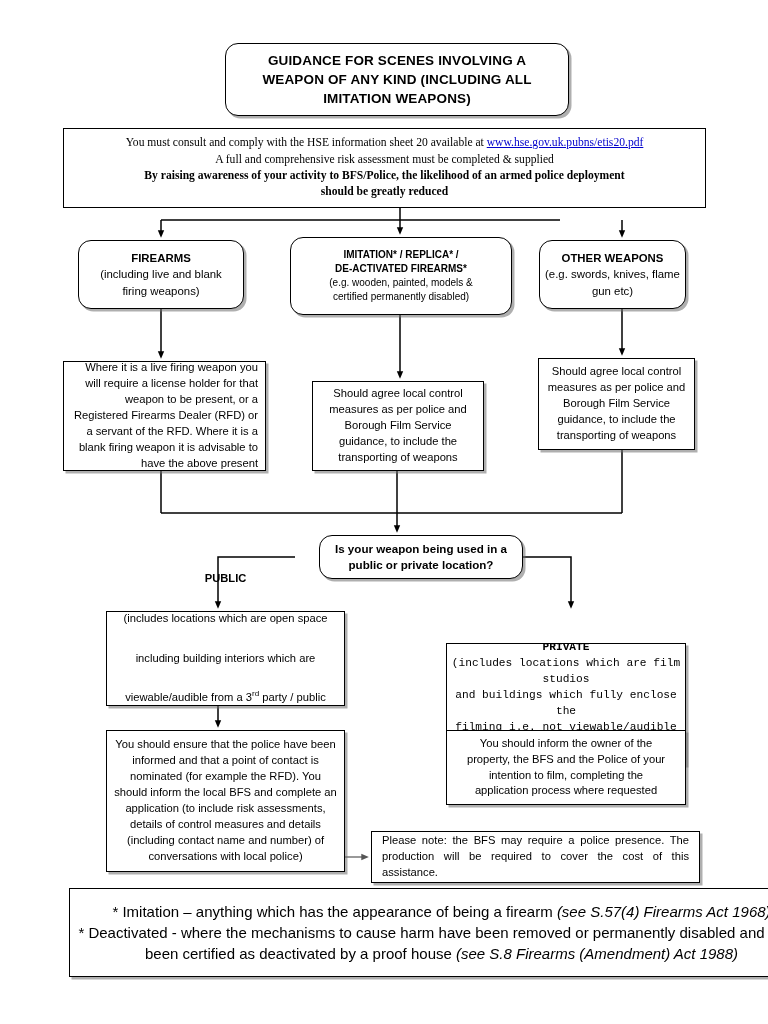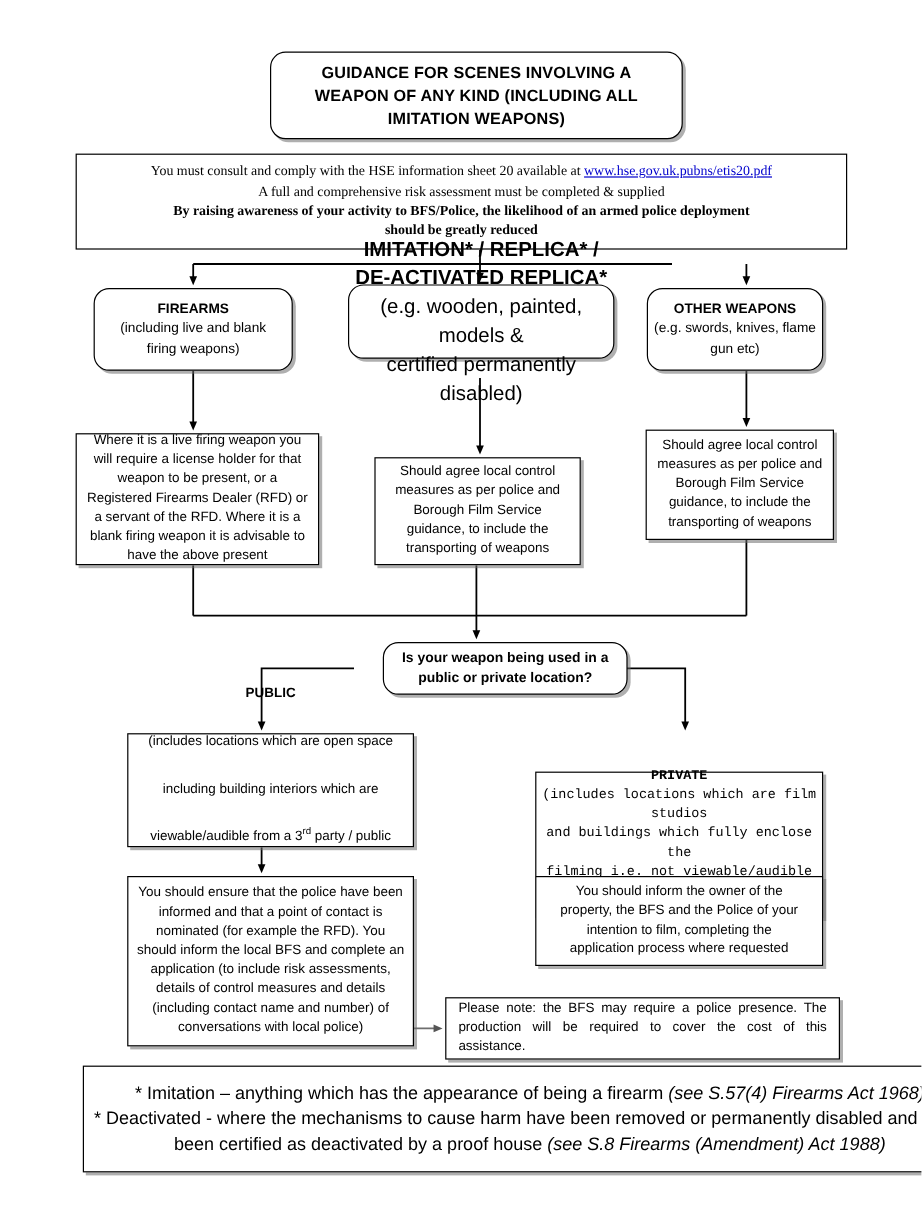--- a/index.html
+++ b/index.html
@@ -70,31 +70,32 @@
     left: 63px; top: 128px; width: 643px; height: 80px;
     font-size: 11.6px;
   }
   #intro-box .line { padding: 0 8px; font-family: Liberation Serif, serif; }
 
   #cat-firearms {
     left: 78px; top: 240px; width: 166px; height: 69px;
     font-size: 11.4px;
   }
   #cat-imitation {
-    left: 290px; top: 237px; width: 222px; height: 62px;
-    font-size: 17px;
+    left: 290px; top: 237px; width: 222px; height: 78px;
+    font-size: 10px;
   }
   #cat-other {
     left: 539px; top: 240px; width: 147px; height: 69px;
     font-size: 11.4px;
   }
 
   #det-firearms {
     left: 63px; top: 361px; width: 203px; height: 110px;
     font-size: 11.2px;
+    text-align: right;
   }
   #det-imitation {
     left: 312px; top: 381px; width: 172px; height: 90px;
     font-size: 11.2px;
   }
   #det-other {
     left: 538px; top: 358px; width: 157px; height: 92px;
     font-size: 11.2px;
   }
 
@@ -202,21 +203,21 @@
   </div>
 
   <div class="node rounded shadowed" id="cat-firearms">
     <div class="ttl">FIREARMS</div>
     <div class="body-text">(including live and blank</div>
     <div class="body-text">firing weapons)</div>
   </div>
 
   <div class="node rounded shadowed" id="cat-imitation">
     <div class="ttl">IMITATION* / REPLICA* /</div>
-    <div class="ttl">DE-ACTIVATED REPLICA*</div>
+    <div class="ttl">DE-ACTIVATED FIREARMS*</div>
     <div class="body-text">(e.g. wooden, painted, models &amp;</div>
     <div class="body-text">certified permanently disabled)</div>
   </div>
 
   <div class="node rounded shadowed" id="cat-other">
     <div class="ttl">OTHER WEAPONS</div>
     <div class="body-text">(e.g. swords, knives, flame</div>
     <div class="body-text">gun etc)</div>
   </div>
 

